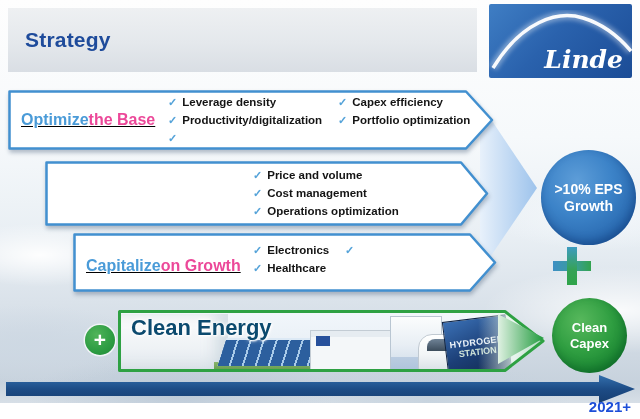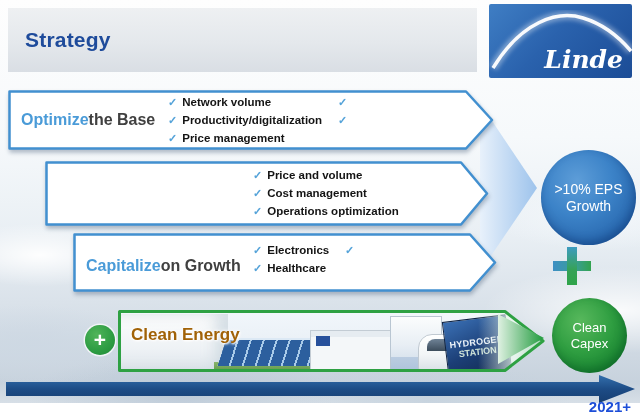--- a/index.html
+++ b/index.html
@@ -28,30 +28,30 @@
   .logo .word{position:absolute;right:9px;bottom:4px;color:#fff;
     font-family:"DejaVu Serif",serif;font-style:italic;font-weight:bold;font-size:25px;margin-top:28px;}
 
   
   .bg-chevron{position:absolute;left:470px;top:98px;}
 
   
   .abox{position:absolute;}
   .abox svg{position:absolute;left:0;top:0;filter:drop-shadow(1px 3px 2px rgba(90,110,135,.45));}
   .abox .btitle{position:absolute;left:13px;top:0;height:100%;display:flex;align-items:center;
-    font-weight:bold;font-size:16px;white-space:nowrap;}
-  .hl{color:#4a9bd8;} .navy{color:#404040;}
+    font-weight:bold;font-size:16px;white-space:nowrap;text-decoration:underline;}
+  .hl{color:#4a9bd8;} .navy{color:#ec4899;}
   .col{position:absolute;top:6px;}
   .item{display:flex;align-items:baseline;height:18px;font-size:11.5px;font-weight:bold;
     color:#141414;white-space:nowrap;}
   .item .ck{color:#55a3d9;margin-right:5px;font-size:11px;}
 
   
   .circle{position:absolute;border-radius:50%;display:flex;flex-direction:column;
-    align-items:center;justify-content:center;color:#fff;font-weight:normal;text-align:left;}
+    align-items:center;justify-content:center;color:#fff;font-weight:bold;text-align:left;}
   .eps{left:541px;top:150px;width:95px;height:95px;font-size:14px;line-height:17px;
     background:radial-gradient(circle at 38% 32%,#5d9dd8 0%,#3c83c8 40%,#2766ad 78%,#1d579f 100%);
     box-shadow:inset -2px -4px 8px rgba(10,50,110,.45);}
   .clean{left:552px;top:298px;width:75px;height:75px;font-size:13px;line-height:16px;
     background:radial-gradient(circle at 38% 30%,#57b85c 0%,#2f9e41 45%,#178230 80%,#0f762a 100%);
     box-shadow:inset -2px -4px 8px rgba(10,90,35,.5);}
 
   .plus-mid{position:absolute;left:553px;top:247px;width:38px;height:38px;}
   .plus-mid .pv{position:absolute;left:14px;top:0;width:10px;height:38px;
     background:linear-gradient(180deg,#3e9cc0 0%,#35a257 60%,#2fa44a 100%);}
@@ -82,21 +82,21 @@
     background:linear-gradient(180deg,#ffffff 0%,#f2f5f7 55%,#d9e0e6 100%);border:1px solid #c0c9d1;}
   .ph-van .win{position:absolute;left:8px;top:4px;width:44px;height:12px;border-radius:8px 6px 0 0;
     background:linear-gradient(180deg,#6f8296,#3c4c5c);}
   .ph-sign{position:absolute;left:327px;top:8px;width:62px;height:54px;transform:rotate(-7deg);
     background:linear-gradient(160deg,#3a70b5 0%,#1c3f77 55%,#12294f 100%);
     border:1px solid #0e2344;color:#eef4fa;text-align:center;overflow:hidden;}
   .ph-sign .s1{margin-top:18px;font-size:9px;font-weight:bold;letter-spacing:.3px;}
   .ph-sign .s2{font-size:9px;font-weight:bold;color:#cfe3d8;}
   .tipfade{position:absolute;left:360px;top:0;width:67px;height:62px;
     background:linear-gradient(90deg,rgba(255,255,255,0) 0%,rgba(233,246,236,.8) 55%,rgba(120,195,140,.55) 100%);}
-  .banner-label{position:absolute;left:13px;top:15px;color:#a16207;font-size:17px;font-weight:bold;
+  .banner-label{position:absolute;left:13px;top:5px;color:#0c4a6e;font-size:22px;font-weight:bold;
     text-shadow:0 0 3px #fff,0 0 5px #fff,1px 1px 2px #fff;}
   .banner svg.frame{position:absolute;left:0;top:0;}
   .plus-circ{position:absolute;left:85px;top:325px;width:30px;height:30px;border-radius:50%;
     background:radial-gradient(circle at 38% 32%,#50b45a 0%,#2f9e44 55%,#1d8a34 100%);
     color:#fff;display:flex;align-items:center;justify-content:center;
     font-size:21px;font-weight:bold;line-height:0;box-shadow:0 0 0 1.5px rgba(255,255,255,.7);}
   .green-tri{position:absolute;left:498px;top:311px;}
 
   
   .timeline-arrow{position:absolute;left:0;top:373px;}
@@ -140,37 +140,38 @@
     <svg width="486" height="60" viewBox="0 0 486 60">
       <polygon points="1.5,1.5 458,1.5 484,30 458,58.5 1.5,58.5" fill="#ffffff" stroke="#4290d0" stroke-width="2.5" stroke-linejoin="round"></polygon>
     </svg>
     <div class="btitle">
       <span class="hl">Optimize</span>
         <span class="navy"> the Base</span>
     </div>
     <div class="col" style="left:160px;">
       <div class="item">
           <span class="ck">✓</span>
-          <span>Network volume</span>
+          <span>Leverage density</span>
         </div>
       <div class="item">
           <span class="ck">✓</span>
           <span>Productivity/digitalization</span>
         </div>
       <div class="item">
           <span class="ck">✓</span>
-          <span>Price management</span>
         </div>
     </div>
     <div class="col" style="left:330px;">
       <div class="item">
           <span class="ck">✓</span>
-        </div>
-      <div class="item">
-          <span class="ck">✓</span>
+          <span>Capex efficiency</span>
+        </div>
+      <div class="item">
+          <span class="ck">✓</span>
+          <span>Portfolio optimization</span>
         </div>
     </div>
   </div>
 
   <div class="abox" style="left:45px;top:161px;width:444px;height:65px;">
     <svg width="444" height="65" viewBox="0 0 444 65">
       <polygon points="1.5,1.5 416,1.5 442,32.5 416,63.5 1.5,63.5" fill="#ffffff" stroke="#4290d0" stroke-width="2.5" stroke-linejoin="round"></polygon>
     </svg>
     <div class="col" style="left:208px;top:8px;">
       <div class="item">

